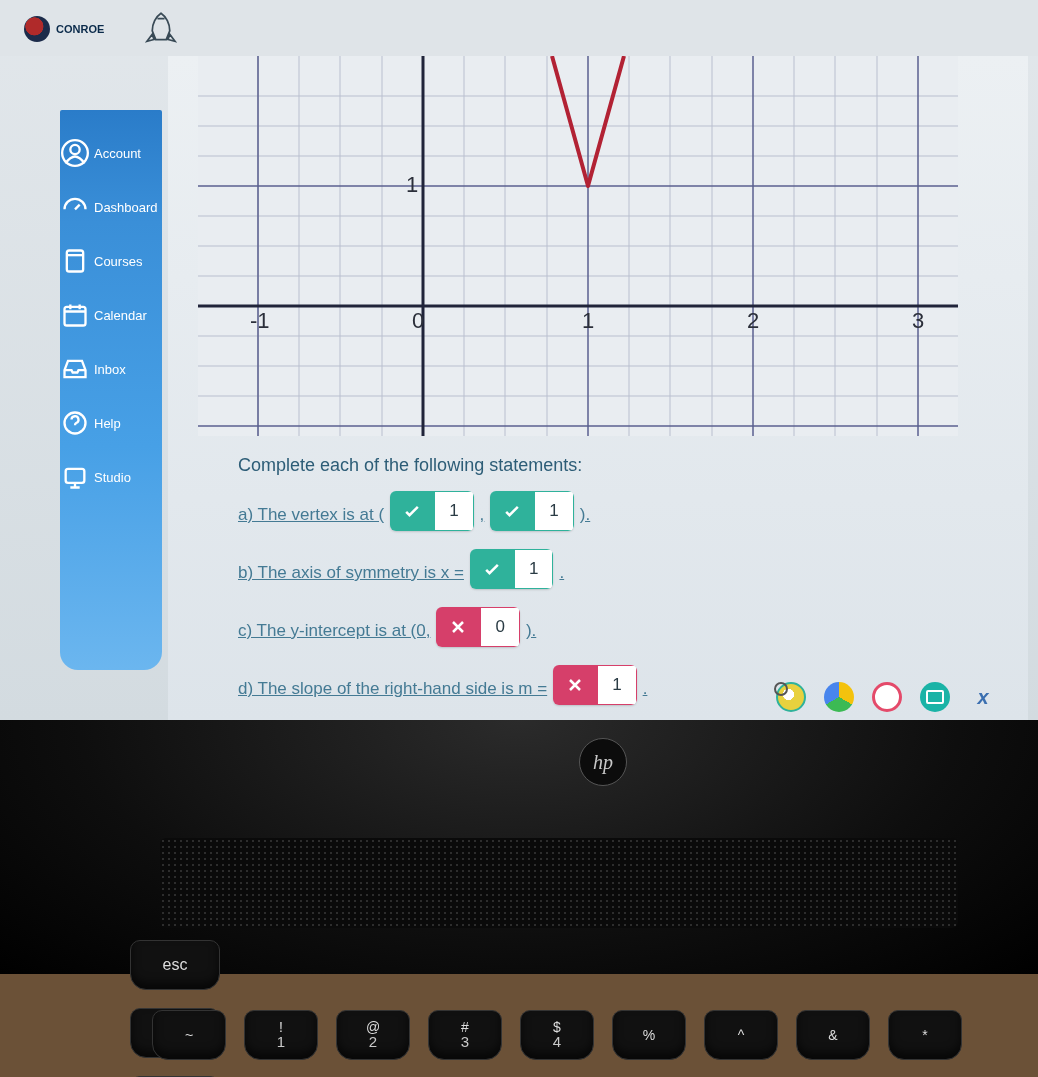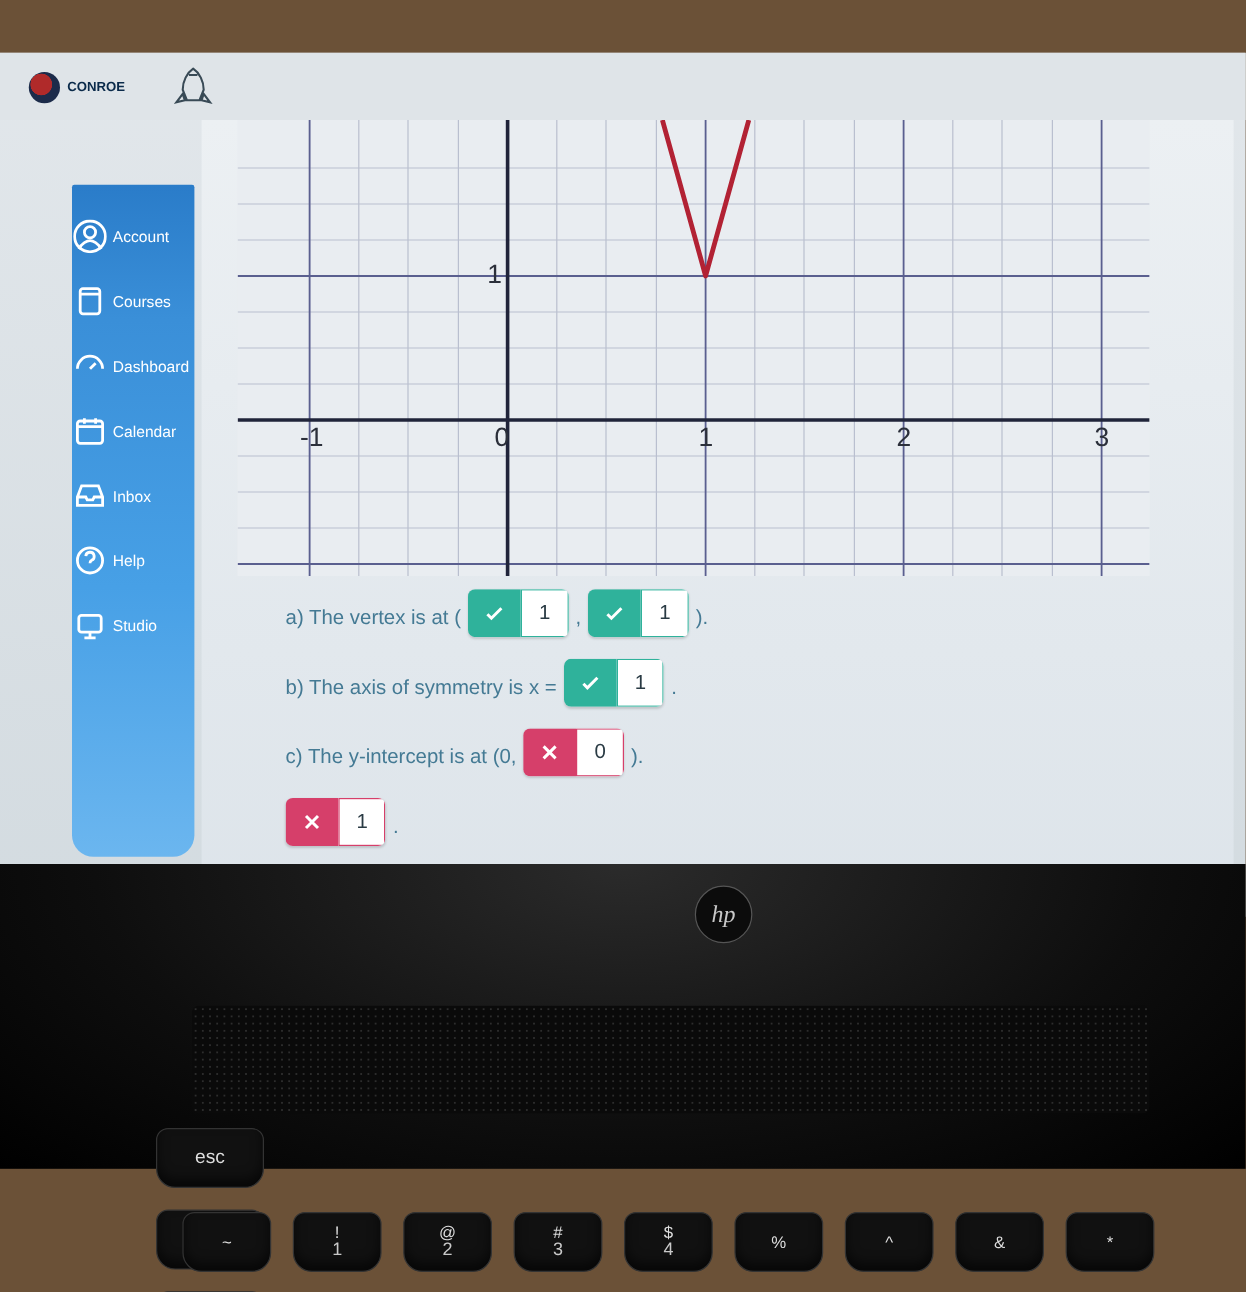--- a/index.html
+++ b/index.html
@@ -5,21 +5,20 @@
   * { box-sizing: border-box; margin: 0; padding: 0; }
   html, body { width: 1038px; height: 1077px; font-family: "Helvetica Neue", Arial, sans-serif; overflow: hidden; }
   body { background: #6b5137; }
 
   .screen {
     position: absolute;
     top: 0; left: 0;
     width: 1038px; height: 720px;
     background: linear-gradient(180deg,#e2e7eb 0%, #d3dbe0 100%);
     transform-origin: top left;
-    margin-top: 44px;
   }
 
   .top-strip {
     position: absolute;
     top: 0; left: 0; right: 0; height: 56px;
     background: #dfe4e8;
   }
   .district-badge {
     position: absolute; left: 24px; top: 16px;
     display:flex; align-items:center; gap:6px;
@@ -58,21 +57,21 @@
   }
   
   .questions {
     position:absolute; left:70px; top:395px; right:40px;
     color:#2f647f;
     font-size:17px;
     line-height:28px;
   }
   .questions .heading { font-size:18px; margin-bottom:16px; color:#2d5d77; }
   .row { display:flex; flex-wrap:wrap; align-items:center; gap:6px; margin-bottom:18px; color:#3b7a97;}
-  .row .txt { color:#447a94; }
+  .row .txt { color:#447a94;text-decoration:underline; }
 
   .ans-chip {
     display:inline-flex; align-items:center; border-radius:6px; overflow:hidden;
     height:40px; box-shadow:0 1px 2px rgba(0,0,0,.15);
     position:relative; top:-4px;
   }
   .ans-chip .mark { width:44px; height:100%; display:flex;align-items:center;justify-content:center; }
   .ans-chip .mark svg{ width:20px;height:20px; stroke:#fff; stroke-width:3; fill:none;}
   .ans-chip .val { background:#fff; padding:0 14px; height:100%; display:flex;align-items:center; color:#2a3b44; font-size:17px; border:1px solid transparent;}
   .ans-chip.correct .mark { background:#2fb29b; }
@@ -152,34 +151,34 @@
             <circle cx="12" cy="12" r="11"></circle>
             <circle cx="12" cy="9" r="4"></circle>
             <path d="M4 21c2-4 6-6 8-6s6 2 8 6"></path>
           </svg>
         </span>
       <span class="lbl">Account</span>
     </div>
     <div class="nav-item">
       <span class="ic">
           <svg viewBox="0 0 24 24">
+            <path d="M3 14a9 9 0 0 1 18 0"></path>
+            <path d="M12 14l4-4"></path>
+          </svg>
+        </span>
+      <span class="lbl">Dashboard</span>
+    </div>
+    <div class="nav-item">
+      <span class="ic">
+          <svg viewBox="0 0 24 24">
             <rect x="5" y="3" width="14" height="18" rx="2"></rect>
             <path d="M5 7h14"></path>
           </svg>
         </span>
       <span class="lbl">Courses</span>
-    </div>
-    <div class="nav-item">
-      <span class="ic">
-          <svg viewBox="0 0 24 24">
-            <path d="M3 14a9 9 0 0 1 18 0"></path>
-            <path d="M12 14l4-4"></path>
-          </svg>
-        </span>
-      <span class="lbl">Dashboard</span>
     </div>
     <div class="nav-item">
       <span class="ic">
           <svg viewBox="0 0 24 24">
             <rect x="3" y="5" width="18" height="16" rx="2"></rect>
             <path d="M3 9h18 M8 3v4 M16 3v4"></path>
           </svg>
         </span>
       <span class="lbl">Calendar</span>
     </div>
@@ -265,20 +264,21 @@
           <text x="549" y="272">2</text>
           <text x="714" y="272">3</text>
           <text x="208" y="136">1</text>
         </g>
 
         <path d="M 354 0 L 390 130 L 426 0" stroke="#b22234" stroke-width="4" fill="none" stroke-linejoin="round"></path>
       </svg>
     </div>
 
     <div class="questions">
+      <div class="heading">Complete each of the following statements:</div>
 
       <div class="row">
         <span class="txt">a) The vertex is at (</span>
         <span class="ans-chip correct">
           <span class="mark">
               <svg viewBox="0 0 24 24">
                 <path d="M5 13l4 4 10-10"></path>
               </svg>
             </span>
           <span class="val">1</span>
@@ -315,20 +315,21 @@
               <svg viewBox="0 0 24 24">
                 <path d="M6 6l12 12 M18 6l-12 12"></path>
               </svg>
             </span>
           <span class="val">0</span>
         </span>
         <span class="txt">).</span>
       </div>
 
       <div class="row">
+        <span class="txt">d) The slope of the right-hand side is m =</span>
         <span class="ans-chip wrong">
           <span class="mark">
               <svg viewBox="0 0 24 24">
                 <path d="M6 6l12 12 M18 6l-12 12"></path>
               </svg>
             </span>
           <span class="val">1</span>
         </span>
         <span class="txt">.</span>
       </div>

